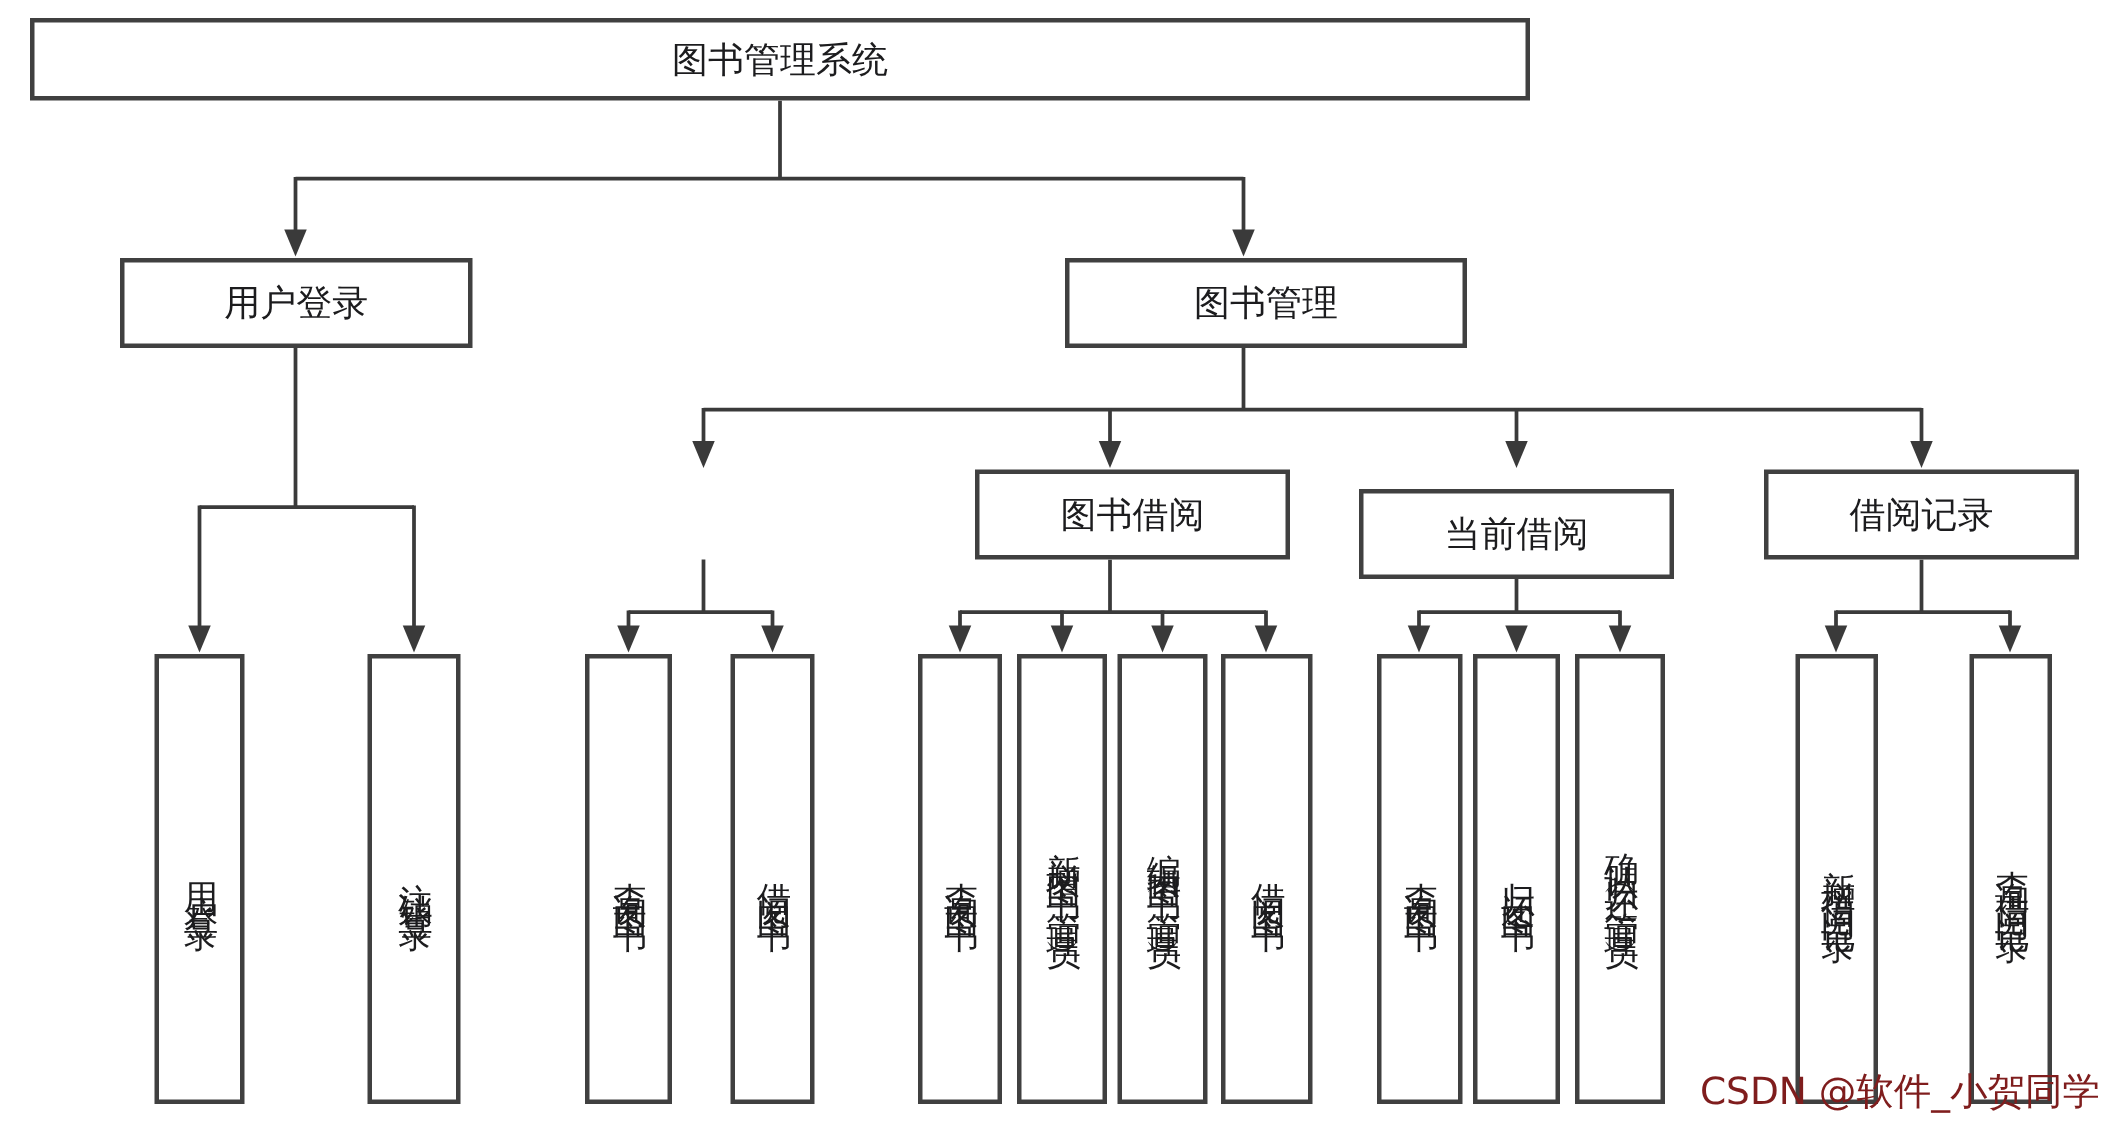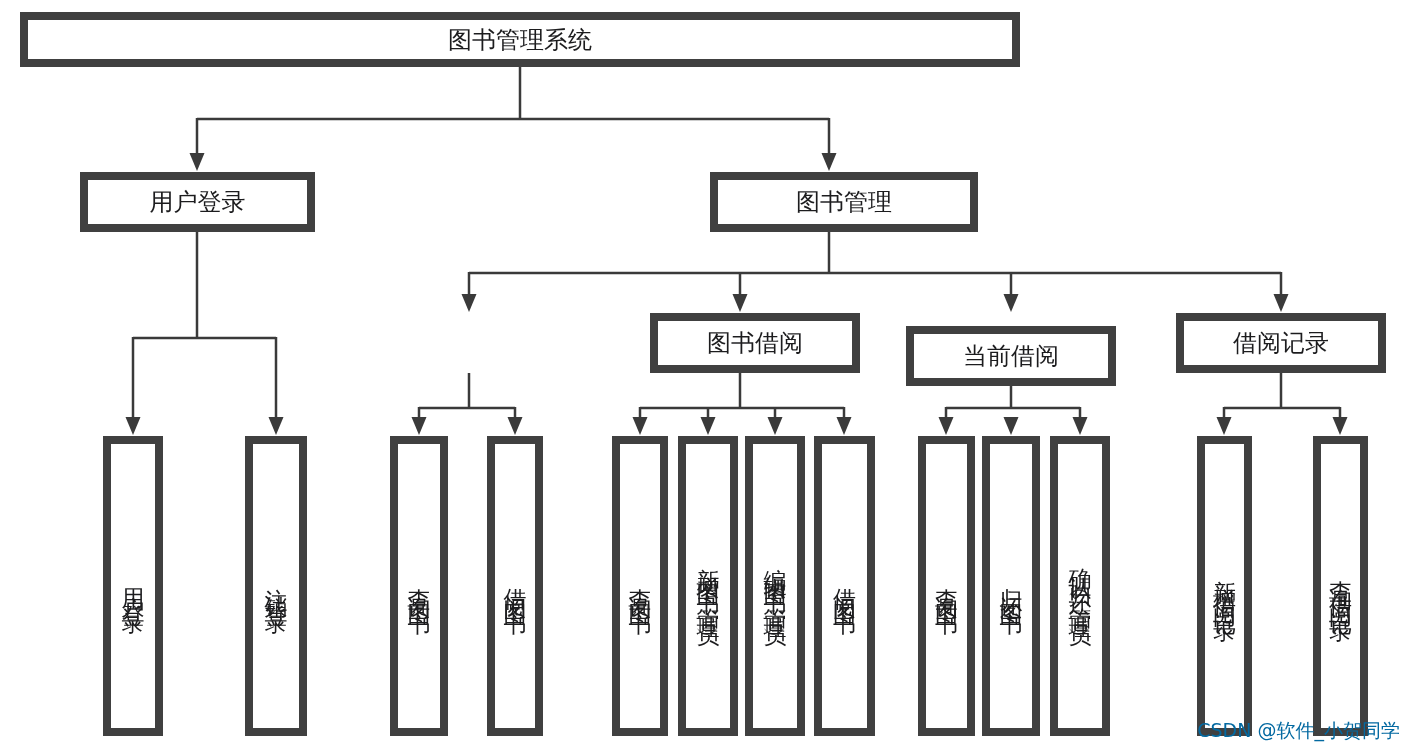--- a/index.html
+++ b/index.html
@@ -16,21 +16,21 @@
     overflow: hidden;
   }
   .wires {
     position: absolute;
     left: 0; top: 0;
     z-index: 0;
   }
   .node {
     position: absolute;
     box-sizing: border-box;
-    border: 8px solid #404040;
+    border: 3px solid #404040;
     background: #ffffff;
     display: flex;
     align-items: center;
     justify-content: center;
     z-index: 1;
     color: #1c1c1e;
   }
   .node.h span {
     font-size: 24px;
     line-height: 1;
@@ -41,22 +41,22 @@
     text-orientation: mixed;
     font-size: 23px;
     line-height: 1;
     letter-spacing: 8px;
   }
   .watermark {
     position: absolute;
     right: 5px;
     bottom: 3px;
     z-index: 3;
-    font-size: 19px;
-    color: #0369a1;
+    font-size: 25px;
+    color: #7f1d1d;
     white-space: nowrap;
     text-align: right;
   }
 </style>
 </head>
 <body>
 
 <div class="canvas">
 
   <svg class="wires" width="1405" height="747" viewBox="0 0 1405 747">

